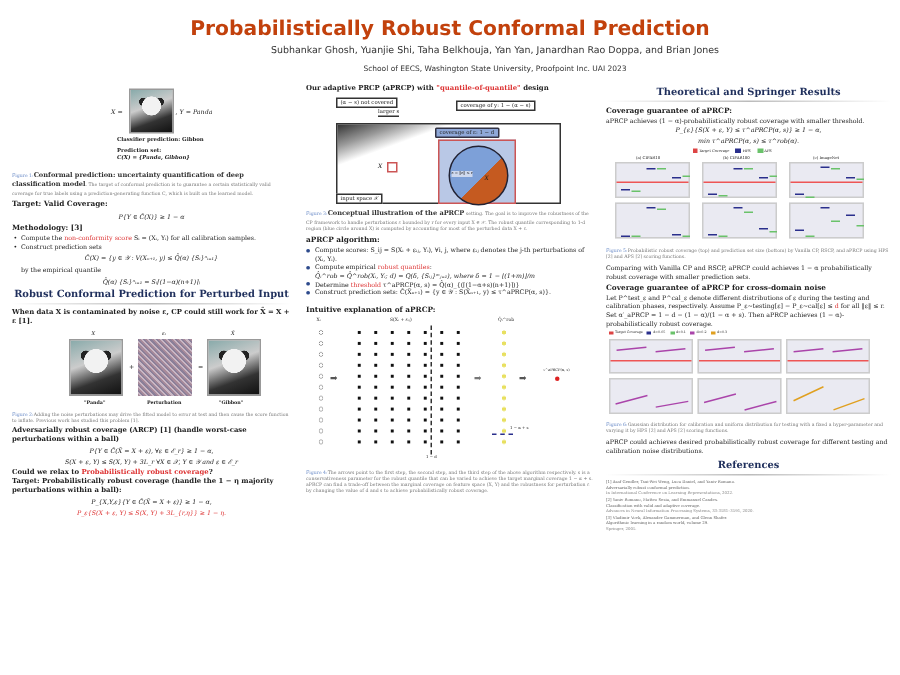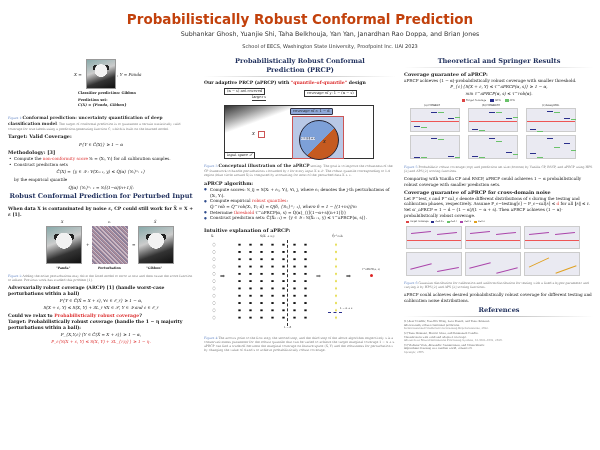--- a/index.html
+++ b/index.html
@@ -85,21 +85,20 @@
   <div class="hd" style="font-size:4.6px;margin-top:3px">Adversarially robust coverage (ARCP) [1] (handle worst-case perturbations within a ball)</div>
   <div class="eq" style="margin:1px 0">P{Y ∈ Ĉ(X̃ = X + ε), ∀ε ∈ ℰ_r} ≥ 1 − α,</div>
   <div class="eq" style="margin:1px 0">S(X + ε, Y) ≤ S(X, Y) + 3L_r ∀X ∈ 𝒳, Y ∈ 𝒴 and ε ∈ ℰ_r</div>
   <div class="hd" style="font-size:4.6px"><span>Could we relax to </span><span class="red">Probabilistically robust coverage</span><span>?</span></div>
   <div class="hd" style="font-size:4.6px;margin-top:0">Target: Probabilistically robust coverage (handle the 1 − η majority perturbations within a ball):</div>
   <div class="eq" style="margin:1px 0">P_{X,Y,ε}{Y ∈ Ĉ(X̃ = X + ε)} ≥ 1 − α,</div>
   <div class="eq red" style="margin:1px 0">P_ε{S(X + ε, Y) ≤ S(X, Y) + 3L_{r,η}} ≥ 1 − η.</div>
 </div>
 
 <div class="col c2">
-  <div class="sec-title" style="padding:0 14px 2px">Probabilistically Robust Conformal Prediction (PRCP)</div>
   <div class="bold" style="font-size:4.6px"><span>Our adaptive PRCP (aPRCP) with </span><span class="red">"quantile-of-quantile"</span><span> design</span></div>
   <div style="position:relative;height:73px;margin-top:2px">
     <div style="position:absolute;left:20px;top:0;border:.5px solid #333;padding:0 2px;font-size:3.6px;background:#fff">(α − s) not covered</div>
     <div style="position:absolute;left:48px;top:7px;border-bottom:.5px solid #333;font-size:3.6px">larger s</div>
     <div style="position:absolute;left:100px;top:2px;border:.5px solid #333;padding:0 2px;font-size:3.6px;background:#fff">coverage of y: 1 − (α − s)</div>
     <div style="position:absolute;left:20px;top:17px;width:150px;height:54px;border:.7px solid #333;background:linear-gradient(160deg,#333 0,#999 14%,#fff 26%)"></div>
     <div style="position:absolute;left:86px;top:20px;background:#8fa8d8;border:.5px solid #334;padding:0 2px;font-size:3.6px;border-radius:1px">coverage of ε: 1 − d</div>
     <div style="position:absolute;left:88px;top:28px;width:52px;height:43px;background:#b9c8e6;border:.6px solid #c55">
       <div style="position:absolute;left:6px;top:3px;width:40px;height:40px;border-radius:50%;border:.7px solid #223;background:linear-gradient(135deg,#7da0d8 55%,#c55a20 55%);overflow:hidden"></div>
       <span style="position:absolute;left:8px;top:20px;font-size:2.6px;background:#cfd9ee">ε = ‖ε‖ ≤ r</span>

